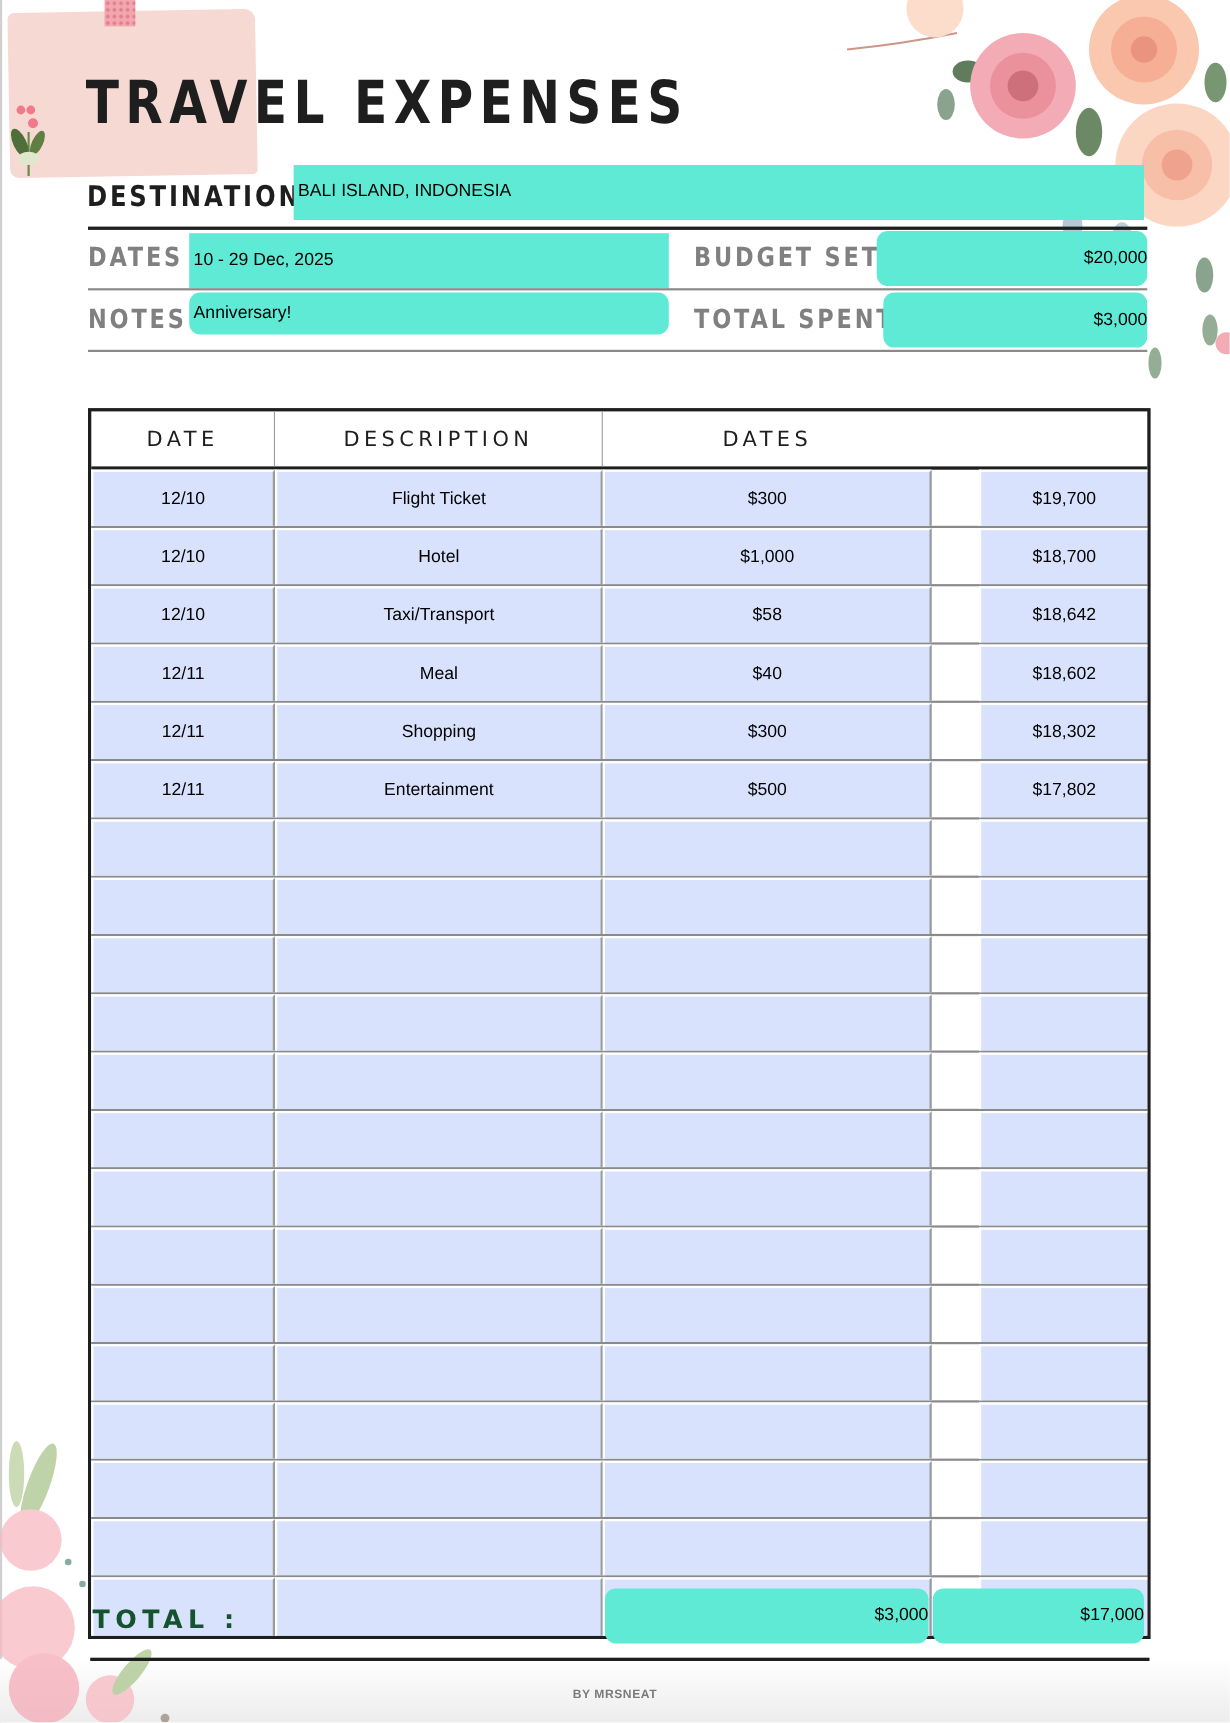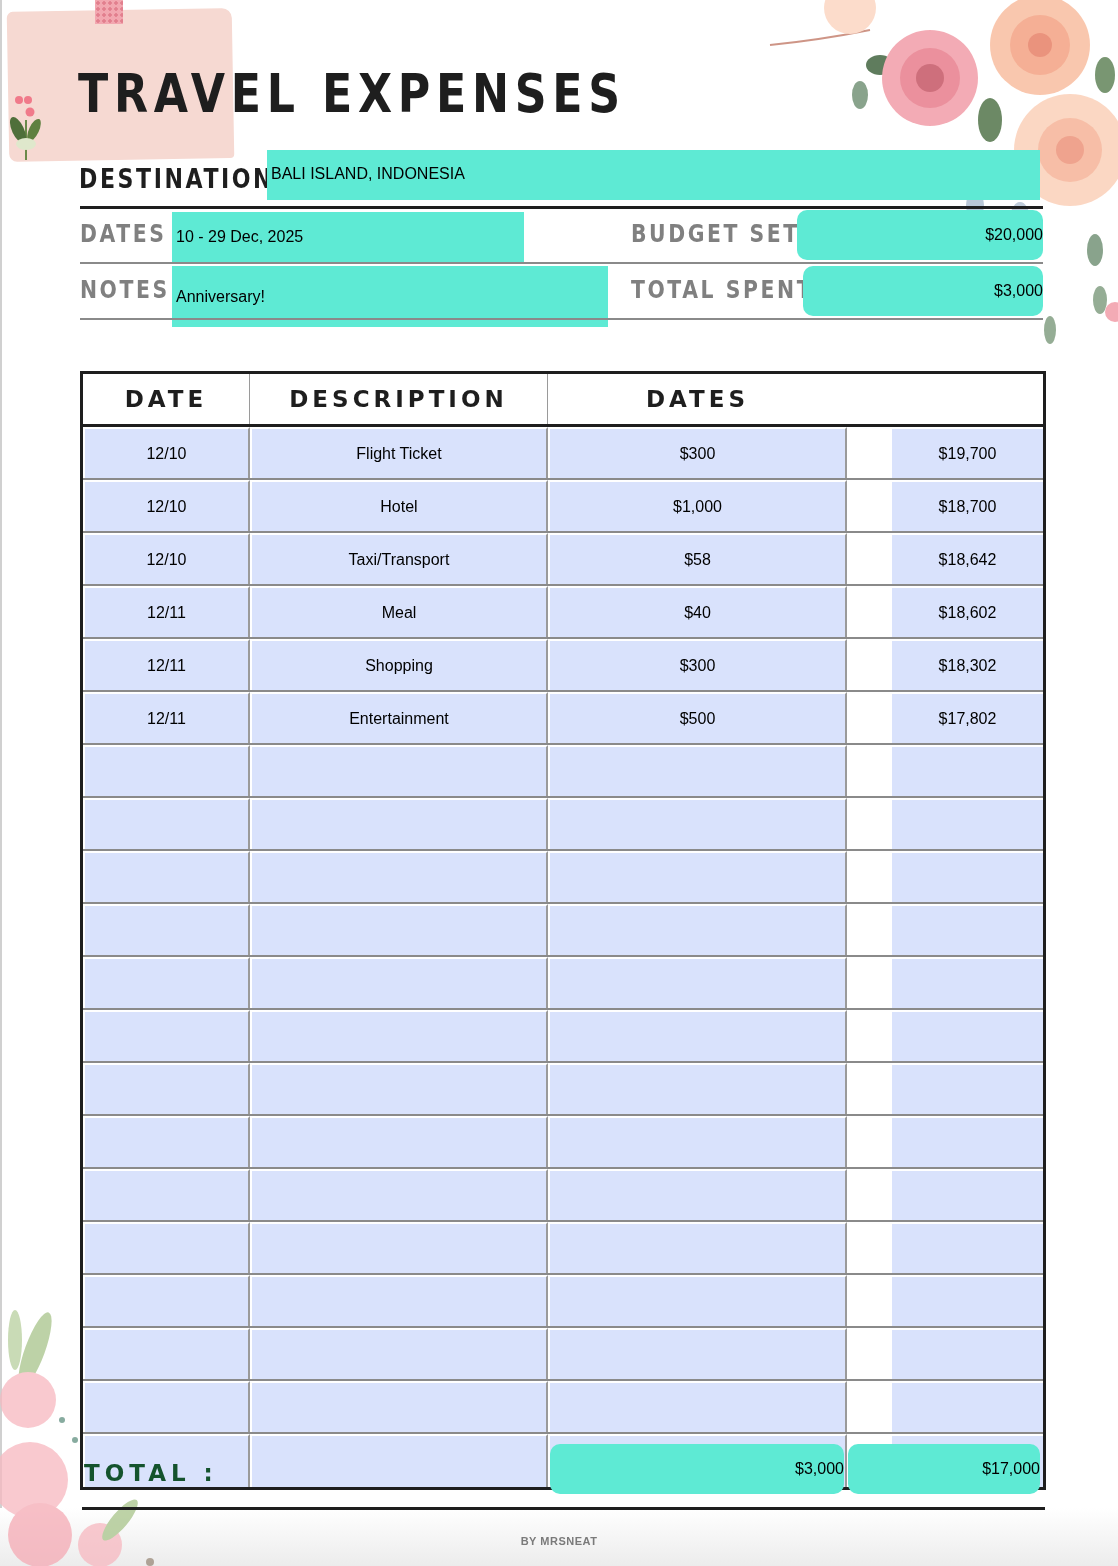--- a/index.html
+++ b/index.html
@@ -33,21 +33,21 @@
   .field .txt { padding-left: 4px; }
 
   .rule { position: absolute; height: 0; }
   .rule.thick { border-top: 3px solid #1e1e1e; }
   .rule.thin { border-top: 2px solid #8a8a8a; }
 
   
   .table { position: absolute; left: 80px; top: 371px; width: 960px; border: 3px solid #1e1e1e; box-sizing: content-box; }
   .thead { display: grid; grid-template-columns: 167px 298px 299px 196px; height: 50px; border-bottom: 3px solid #1e1e1e; }
   .th { display: flex; align-items: center; justify-content: center; border-right: 1px solid #9a9a9a;
-    font-family: "DejaVu Sans", sans-serif; font-weight: bold; font-size: 23px; letter-spacing: 4px; color: #1e1e1e; }
+    font-family: "DejaVu Sans", sans-serif; font-weight: normal; font-size: 19px; letter-spacing: 4px; color: #1e1e1e; }
   .th:last-child { border-right: none; }
   .tbody .tr { display: grid; grid-template-columns: 167px 298px 299px 196px; height: 53px; border-bottom: 2px solid #8a8a8a; box-sizing: border-box; }
   .tbody .tr:last-child { border-bottom: none; }
   .td { background: #d9e2fc; border-right: 2px solid #9a9a9a; border-top: 2px solid #ffffff; border-left: 2px solid #ffffff;
     display: flex; align-items: center; justify-content: center; font-size: 16px; color: #000; box-sizing: border-box; }
   .td:last-child { border-right: none; margin-left: 43px; }
 
   .total-label { position: absolute; left: 84px; top: 1460px; font-family: "DejaVu Sans", sans-serif; font-weight: bold;
     font-size: 23px; letter-spacing: 5px; color: #14532d; }
   .credit { position: absolute; left: 0; width: 1118px; top: 1535px; text-align: center; font-size: 11px; font-weight: bold;
@@ -112,31 +112,31 @@
 
 <div class="title">TRAVEL EXPENSES</div>
 
 <div class="label dark" style="left:79px;top:164px;font-size:26px;">DESTINATION :</div>
 <div class="field" style="left:267px;top:150px;width:773px;height:50px;align-items:flex-start;padding-top:15px;box-sizing:border-box;">
   <span class="txt">BALI ISLAND, INDONESIA</span>
 </div>
 <div class="rule thick" style="left:80px;top:206px;width:963px;"></div>
 
 <div class="label grey" style="left:80px;top:220px;font-size:24px;">DATES :</div>
-<div class="field" style="left:172px;top:212px;width:352px;height:50px;">
+<div class="field" style="left:172px;top:212px;width:436px;height:50px;">
   <span class="txt">10 - 29 Dec, 2025</span>
 </div>
 <div class="label grey" style="left:631px;top:220px;font-size:24px;">BUDGET SET :</div>
 <div class="field center" style="left:797px;top:210px;width:246px;height:50px;">
   <span>$20,000</span>
 </div>
 <div class="rule thin" style="left:80px;top:262px;width:963px;"></div>
 
 <div class="label grey" style="left:80px;top:276px;font-size:24px;">NOTES :</div>
-<div class="field" style="left:172px;top:266px;width:436px;height:61px;">
+<div class="field" style="left:172px;top:266px;width:436px;height:38px;border-radius:10px;">
   <span class="txt">Anniversary!</span>
 </div>
 <div class="label grey" style="left:631px;top:276px;font-size:24px;">TOTAL SPENT :</div>
 <div class="field center" style="left:803px;top:266px;width:240px;height:50px;">
   <span>$3,000</span>
 </div>
 <div class="rule thin" style="left:80px;top:318px;width:963px;"></div>
 
 <div class="table">
   <div class="thead">

